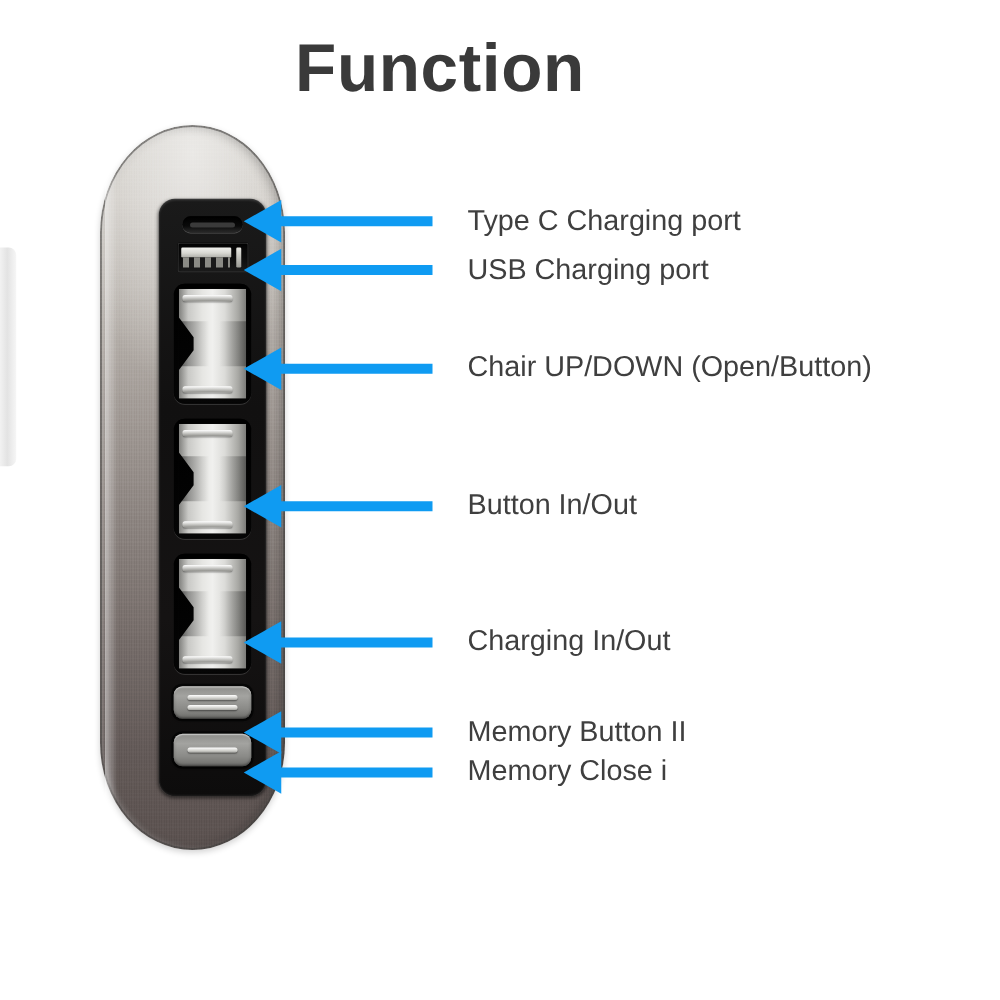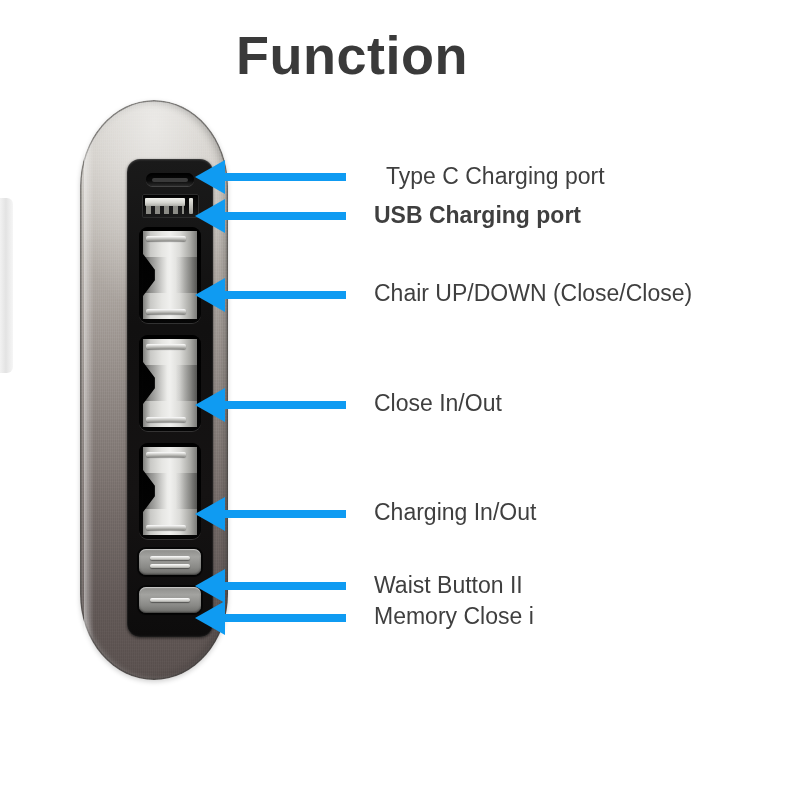--- a/index.html
+++ b/index.html
@@ -340,50 +340,50 @@
     <div class="memory-btn" id="memory-btn-i">
       <div class="memory-bar bar-1"></div>
     </div>
 
   </div>
 </div>
 
 <div class="callout">
   <div class="arrow-head" style="left:195px; top:160px;"></div>
   <div class="arrow-tail" style="left:224px; top:173px; width:122px;"></div>
-  <div class="callout-label" style="left:374px; top:165px;margin-left:12px;">Type C Charging port</div>
+  <div class="callout-label" style="left:374px; top:165px;">Type C Charging port</div>
 </div>
 
 <div class="callout">
   <div class="arrow-head" style="left:195px; top:199px;"></div>
   <div class="arrow-tail" style="left:224px; top:212px; width:122px;"></div>
-  <div class="callout-label" style="left:374px; top:204px;font-weight:bold;">USB Charging port</div>
+  <div class="callout-label" style="left:374px; top:204px;">USB Charging port</div>
 </div>
 
 <div class="callout">
   <div class="arrow-head" style="left:195px; top:278px;"></div>
   <div class="arrow-tail" style="left:224px; top:291px; width:122px;"></div>
-  <div class="callout-label" style="left:374px; top:282px;">Chair UP/DOWN (Close/Close)</div>
+  <div class="callout-label" style="left:374px; top:282px;">Chair UP/DOWN (Open/Button)</div>
 </div>
 
 <div class="callout">
   <div class="arrow-head" style="left:195px; top:388px;"></div>
   <div class="arrow-tail" style="left:224px; top:401px; width:122px;"></div>
-  <div class="callout-label" style="left:374px; top:392px;">Close In/Out</div>
+  <div class="callout-label" style="left:374px; top:392px;">Button In/Out</div>
 </div>
 
 <div class="callout">
   <div class="arrow-head" style="left:195px; top:497px;"></div>
   <div class="arrow-tail" style="left:224px; top:510px; width:122px;"></div>
   <div class="callout-label" style="left:374px; top:501px;">Charging In/Out</div>
 </div>
 
 <div class="callout">
   <div class="arrow-head" style="left:195px; top:569px;"></div>
   <div class="arrow-tail" style="left:224px; top:582px; width:122px;"></div>
-  <div class="callout-label" style="left:374px; top:574px;">Waist Button II</div>
+  <div class="callout-label" style="left:374px; top:574px;">Memory Button II</div>
 </div>
 
 <div class="callout">
   <div class="arrow-head" style="left:195px; top:601px;"></div>
   <div class="arrow-tail" style="left:224px; top:614px; width:122px;"></div>
   <div class="callout-label" style="left:374px; top:605px;">Memory Close i</div>
 </div>
 
 </body></html>

